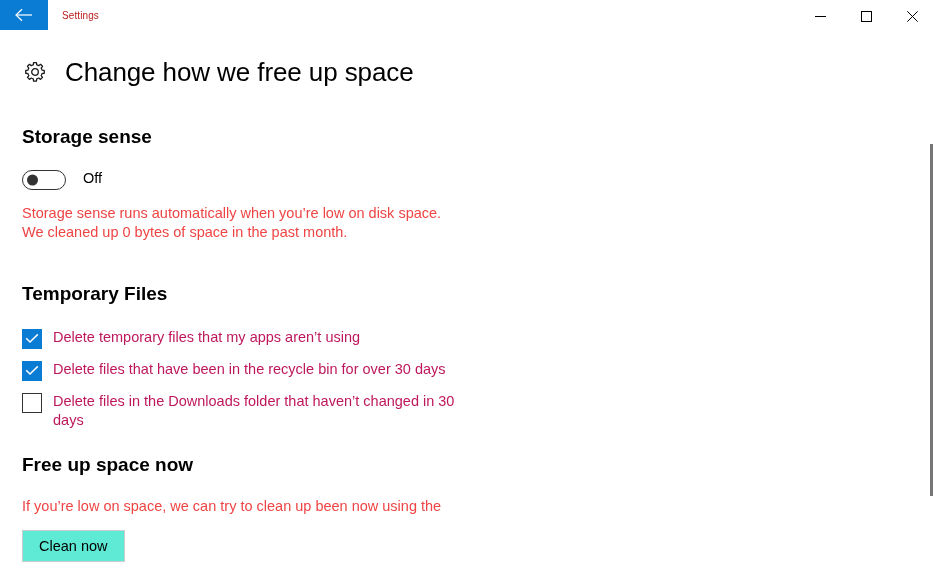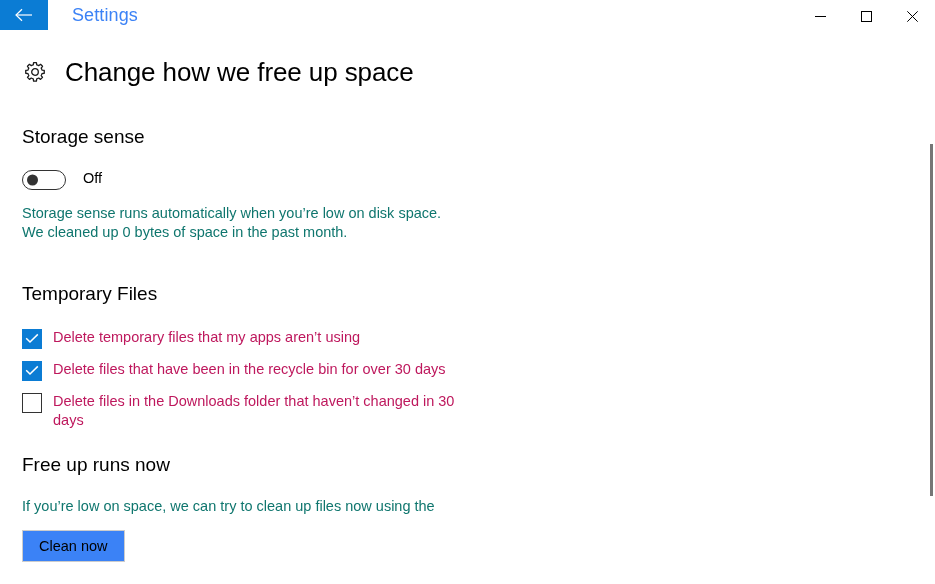--- a/index.html
+++ b/index.html
@@ -31,25 +31,25 @@
     height: 30px;
     background: #0b7cd4;
     display: flex;
     align-items: center;
     justify-content: center;
     flex: 0 0 auto;
     cursor: pointer;
   }
   .back-button svg { display: block; }
   .title-text {
-    font-size: 18px;
-    color: #3b82f6;
-    display: flex;
-    align-items: center;
-    padding-left: 24px;
+    font-size: 10px;
+    color: #b91c1c;
+    display: flex;
+    align-items: center;
+    padding-left: 14px;
     letter-spacing: .1px;
     flex: 1 1 auto;
     height: 30px;
   }
   .win-controls {
     display: flex;
     align-items: stretch;
     flex: 0 0 auto;
     height: 32px;
   }
@@ -93,29 +93,29 @@
     color: #000;
     letter-spacing: -0.1px;
     line-height: 1.1;
   }
 
   .section {
     padding-left: 22px;
   }
   .section-heading {
     font-size: 19px;
-    font-weight: 400;
+    font-weight: 700;
     color: #000;
     margin: 0;
     line-height: 1.2;
   }
   .body-text {
     font-size: 14.5px;
     line-height: 19px;
-    color: #0f766e;
+    color: #ef4444;
     max-width: 440px;
   }
 
   
   .toggle-row {
     display: flex;
     align-items: flex-start;
   }
   .toggle {
     width: 44px;
@@ -171,21 +171,21 @@
   .checkbox svg { display: block; }
   .check-label {
     font-size: 14.5px;
     line-height: 19px;
     color: #be185d;
     max-width: 430px;
   }
 
   
   .push-button {
-    background: #3b82f6;
+    background: #5eead4;
     border: 1px solid #cccccc;
     color: #000;
     font-family: "Liberation Sans", sans-serif;
     font-size: 14.5px;
     padding: 0 16px;
     height: 32px;
     min-width: 97px;
     cursor: pointer;
     box-sizing: border-box;
   }
@@ -301,24 +301,24 @@
 
       <div class="check-row">
         <span class="checkbox"></span>
         <span class="check-label">Delete files in the Downloads folder that haven’t changed in 30 days</span>
       </div>
 
     </div>
   </div>
 
   <div class="section" style="margin-top:24px;">
-    <h2 class="section-heading">Free up runs now</h2>
+    <h2 class="section-heading">Free up space now</h2>
 
     <div class="body-text" style="margin-top:21px;">
-      <div>If you’re low on space, we can try to clean up files now using the</div>
+      <div>If you’re low on space, we can try to clean up been now using the</div>
     </div>
 
     <button class="push-button" style="margin-top:14px;">Clean now</button>
   </div>
 
   <div class="scrollbar-track">
     <div class="scrollbar-thumb" id="sb-thumb" style="top: 80px; height: 352px; background: rgb(118, 118, 118);"></div>
   </div>
 
 </div>

